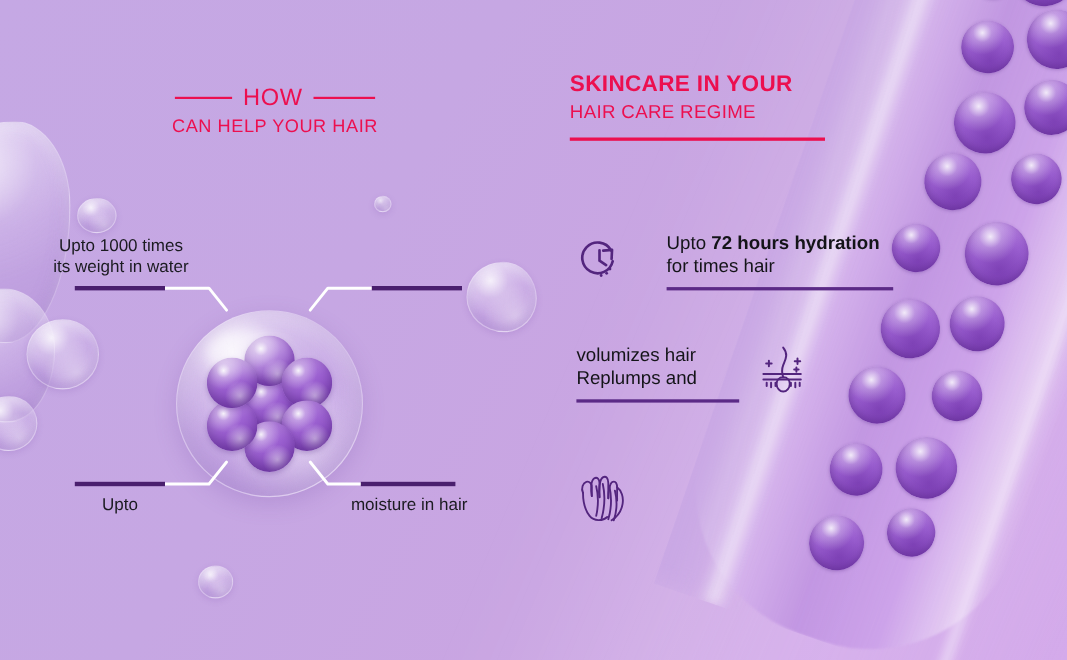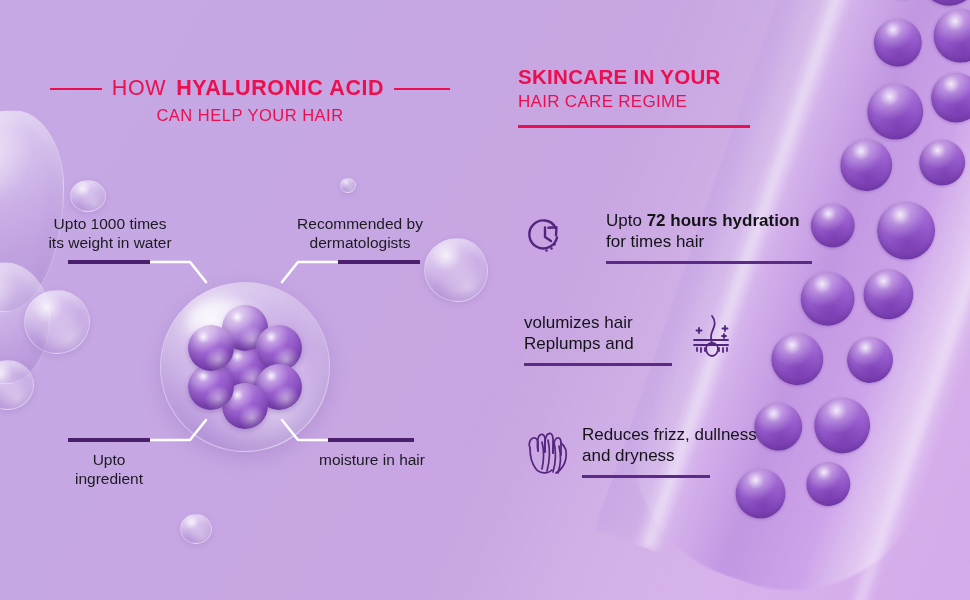--- a/index.html
+++ b/index.html
@@ -252,21 +252,20 @@
     <div class="drop" style="left:-18px; top:360px; width:50px; height:48px;"></div>
     <div class="drop" style="left:424px; top:238px; width:62px; height:62px; border-radius:52% 48% 46% 54% / 50% 52% 48% 50%;"></div>
     <div class="drop" style="left:180px; top:514px; width:30px; height:28px;"></div>
     <div class="drop" style="left:340px; top:178px; width:14px; height:13px;"></div>
   </div>
 
   <div class="left-heading">
     <div class="lh-row1">
       <span class="lh-rule"></span>
       <span class="lh-light">HOW </span>
-        <span class="lh-bold">HYALURONIC ACID</span>
       <span class="lh-rule right"></span>
     </div>
     <div class="lh-row2">CAN HELP YOUR HAIR</div>
   </div>
 
   <div class="right-heading">
     <div class="rh-bold">SKINCARE IN YOUR</div>
     <div class="rh-light">HAIR CARE REGIME</div>
     <div class="rh-rule"></div>
   </div>
@@ -295,28 +294,23 @@
   <div class="bar-dark" style="left:68px;  top:260px; width:82px;"></div>
   <div class="bar-dark" style="left:338px; top:260px; width:82px;"></div>
   <div class="bar-dark" style="left:68px;  top:438px; width:82px;"></div>
   <div class="bar-dark" style="left:328px; top:438px; width:86px;"></div>
 
   <div class="callout" style="left:32px; top:214px; width:156px;">
     <div>Upto 1000 times</div>
     <div>its weight in water</div>
   </div>
 
-  <div class="callout" style="left:272px; top:214px; width:176px;">
-    <div>Recommended by</div>
-    <div>dermatologists</div>
-  </div>
 
   <div class="callout" style="left:38px; top:450px; width:142px;">
     <div>Upto</div>
-    <div>ingredient</div>
   </div>
 
   <div class="callout" style="left:292px; top:450px; width:160px;">
     <div>moisture in hair</div>
   </div>
 
   <div class="feature" style="left:524px; top:210px;">
     <div class="icon-box" style="left:0; top:6px;">
       <svg width="42" height="42" viewBox="0 0 42 42" fill="none" stroke="#53257e" stroke-width="2.4" stroke-linecap="round" stroke-linejoin="round">
         <path d="M31.5 11.5 A14 14 0 1 0 33 21.5"></path>
@@ -369,20 +363,15 @@
         <path d="M21 28 C20 22 21 12 24 10 C27 8 29 11 29 15 L29 29"></path>
         <path d="M29 29 C29 24 30 15 33 14 C36 13 37 16 37 19 L37 31"></path>
         <path d="M6 24 C6 32 8 40 12 45 C16 50 24 50 28 46"></path>
         <path d="M37 19 C41 22 43 28 42 34 C41 40 37 46 32 49"></path>
         <path d="M18 18 C20 26 20 36 18 45"></path>
         <path d="M24 16 C26 25 26 36 23 47"></path>
         <path d="M30 18 C32 27 32 38 29 48"></path>
         <path d="M35 22 C37 30 37 40 34 49"></path>
       </svg>
     </div>
-    <div style="margin-left:58px;">
-      <div class="feature-text">Reduces frizz, dullness</div>
-      <div class="feature-text">and dryness</div>
-      <div class="feature-rule" style="width:128px;"></div>
-    </div>
   </div>
 
 </div>
 
 </body></html>

